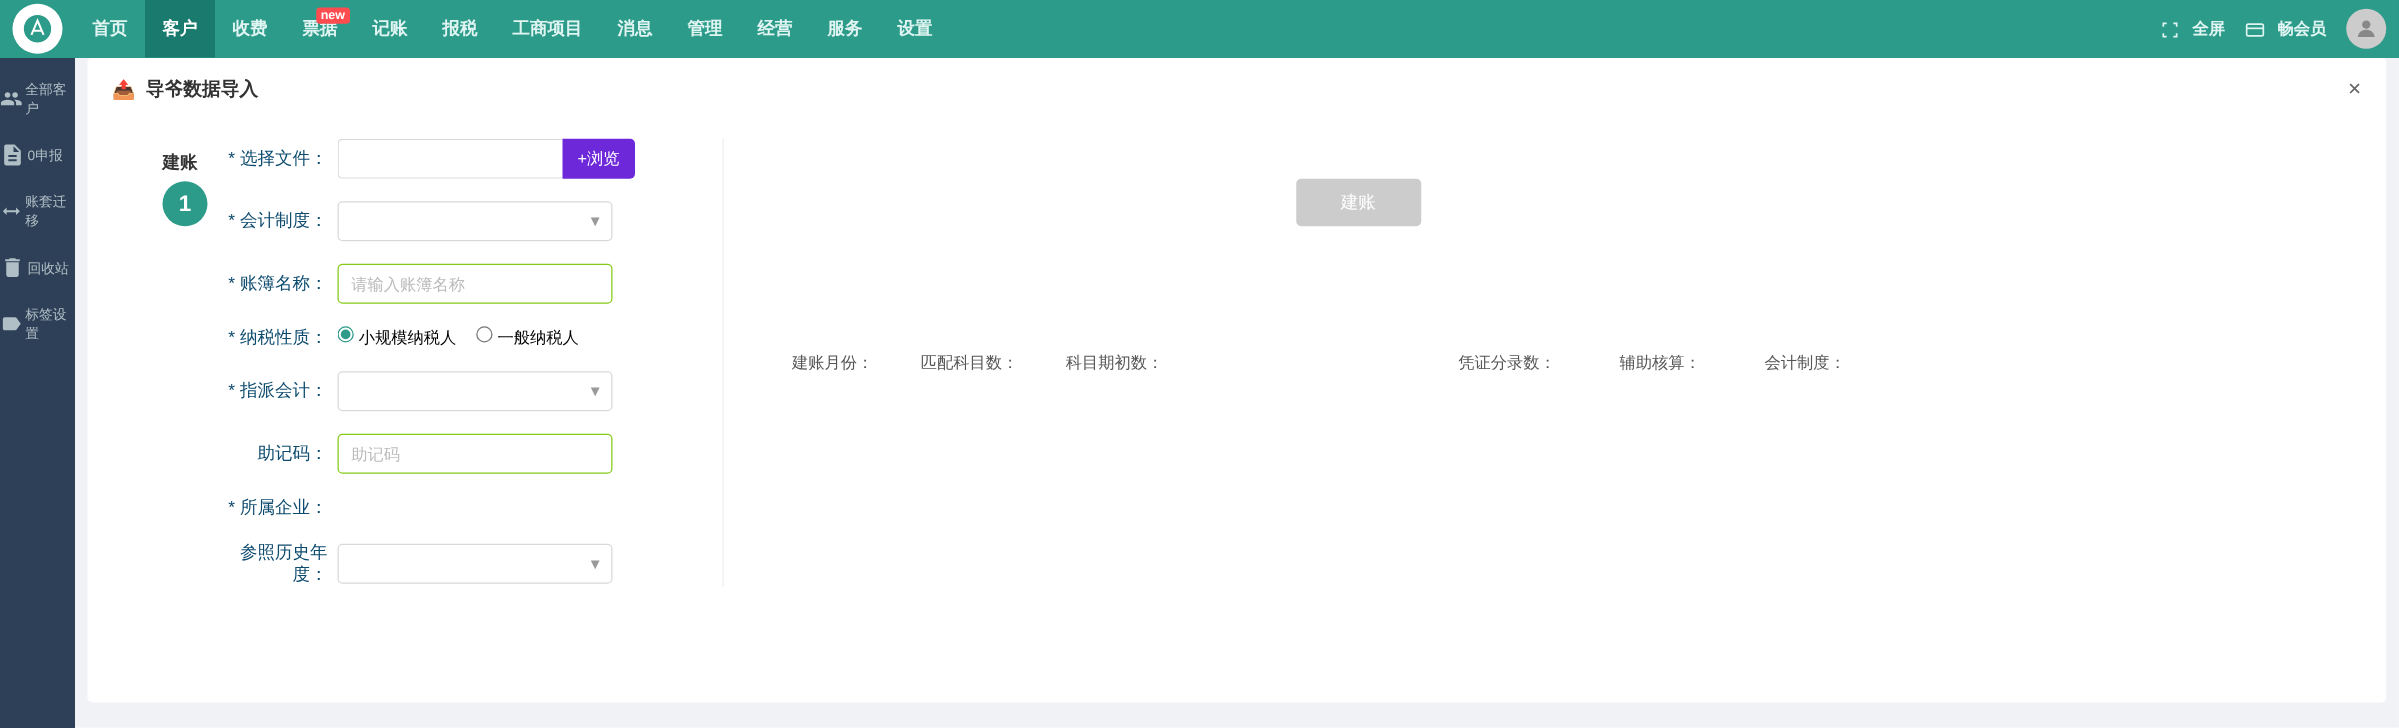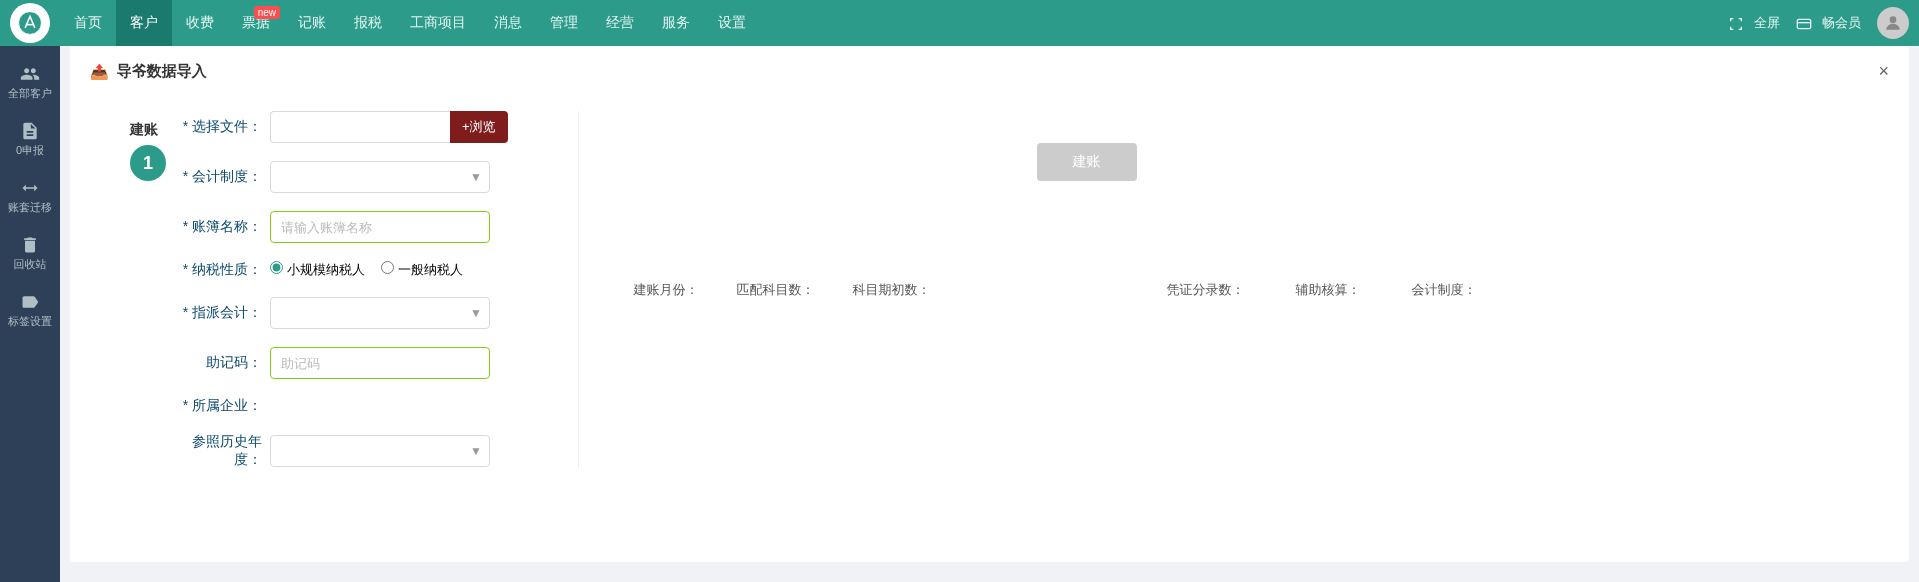--- a/index.html
+++ b/index.html
@@ -2,21 +2,21 @@
 <html><head>
   <meta charset="utf-8">
   <style>
     * { box-sizing: border-box; margin: 0; padding: 0; }
     body { font-family: "Microsoft YaHei", "PingFang SC", sans-serif; font-size: 13px; background: #f0f2f5; }
 
     
     .top-nav {
       display: flex; align-items: center;
       background: #2d9b8a; height: 46px; padding: 0 10px;
-      position: fixed; top: 0; left: 0; right: 0; z-index: 100;
+      position: fixed; top: 0; left: 0; right: 0; z-index: 100; font-weight: bold;
     }
     .top-nav .logo {
       width: 40px; height: 40px; background: #fff; border-radius: 50%;
       display: flex; align-items: center; justify-content: center;
       margin-right: 10px;
     }
     .top-nav .logo svg { width: 26px; height: 26px; }
     .nav-items { display: flex; align-items: center; flex: 1; }
     .nav-item {
       color: #e0f5f2; padding: 0 14px; height: 46px;
@@ -43,21 +43,21 @@
     }
 
     
     .sidebar {
       position: fixed; top: 46px; left: 0; bottom: 0;
       width: 60px; background: #2e4057;
       display: flex; flex-direction: column; align-items: center;
       padding-top: 10px; gap: 4px; z-index: 90;
     }
     .sidebar-item {
-      display: flex; flex-direction: column; align-items: center;
+      display: flex; flex-direction: row; align-items: center;
       width: 100%; padding: 8px 0; cursor: pointer;
       color: #b0bec5; font-size: 11px; gap: 2px;
     }
     .sidebar-item svg { width: 20px; height: 20px; fill: currentColor; }
 
     
     .main-content {
       margin-top: 46px; margin-left: 60px;
       padding: 0; min-height: calc(100vh - 46px);
       background: #f0f2f5;
@@ -146,21 +146,21 @@
 
     .file-input-wrapper {
       display: flex; align-items: center; gap: 0;
     }
     .file-text-input {
       width: 180px; height: 32px; border: 1px solid #d9d9d9;
       border-radius: 4px 0 0 4px; padding: 0 8px; font-size: 13px;
       outline: none; border-right: none;
     }
     .browse-btn-attached {
-      height: 32px; padding: 0 12px; background: #7f1d1d; color: #fff;
+      height: 32px; padding: 0 12px; background: #6d28d9; color: #fff;
       border: none; border-radius: 0 4px 4px 0; cursor: pointer; font-size: 13px;
     }
 
     .radio-group {
       display: flex; align-items: center; gap: 16px;
     }
     .radio-item {
       display: flex; align-items: flex-start; gap: 4px; cursor: pointer;
     }
     .radio-item input[type="radio"] {

